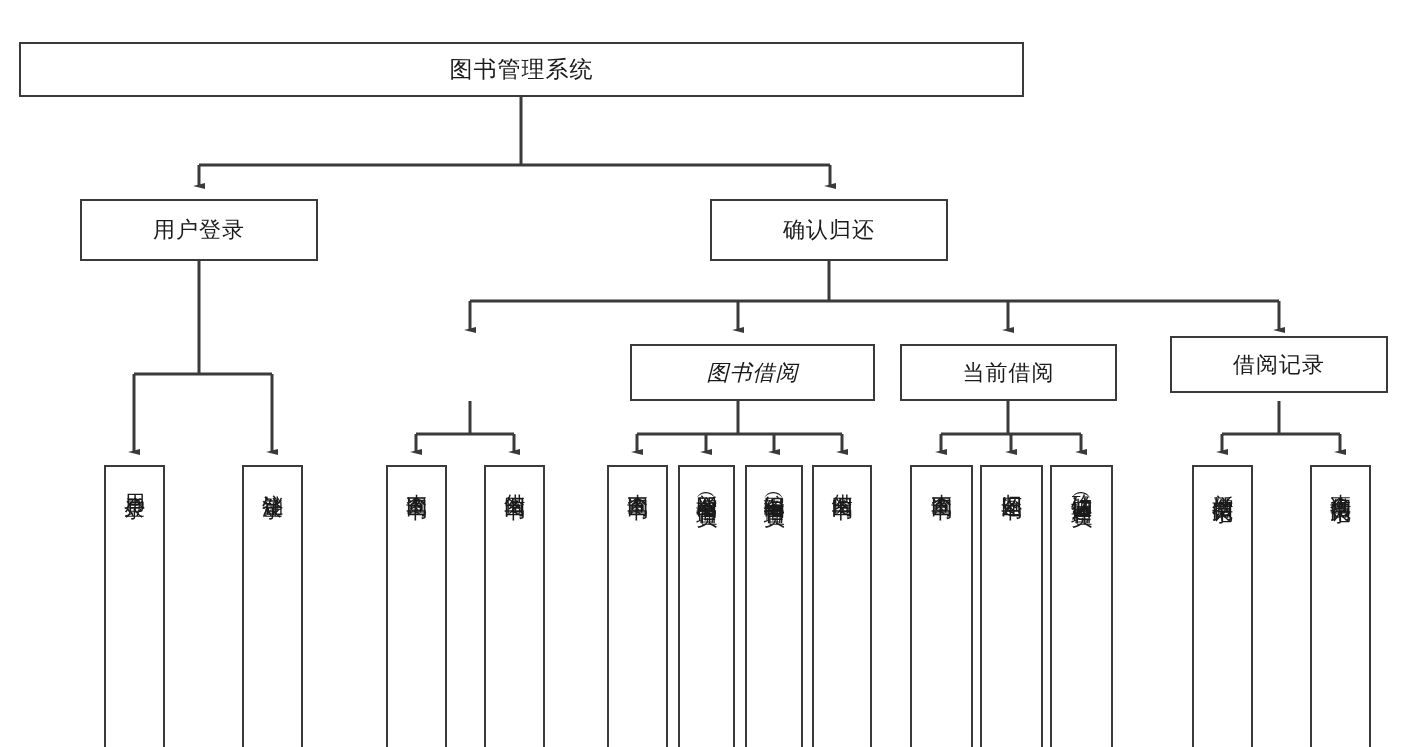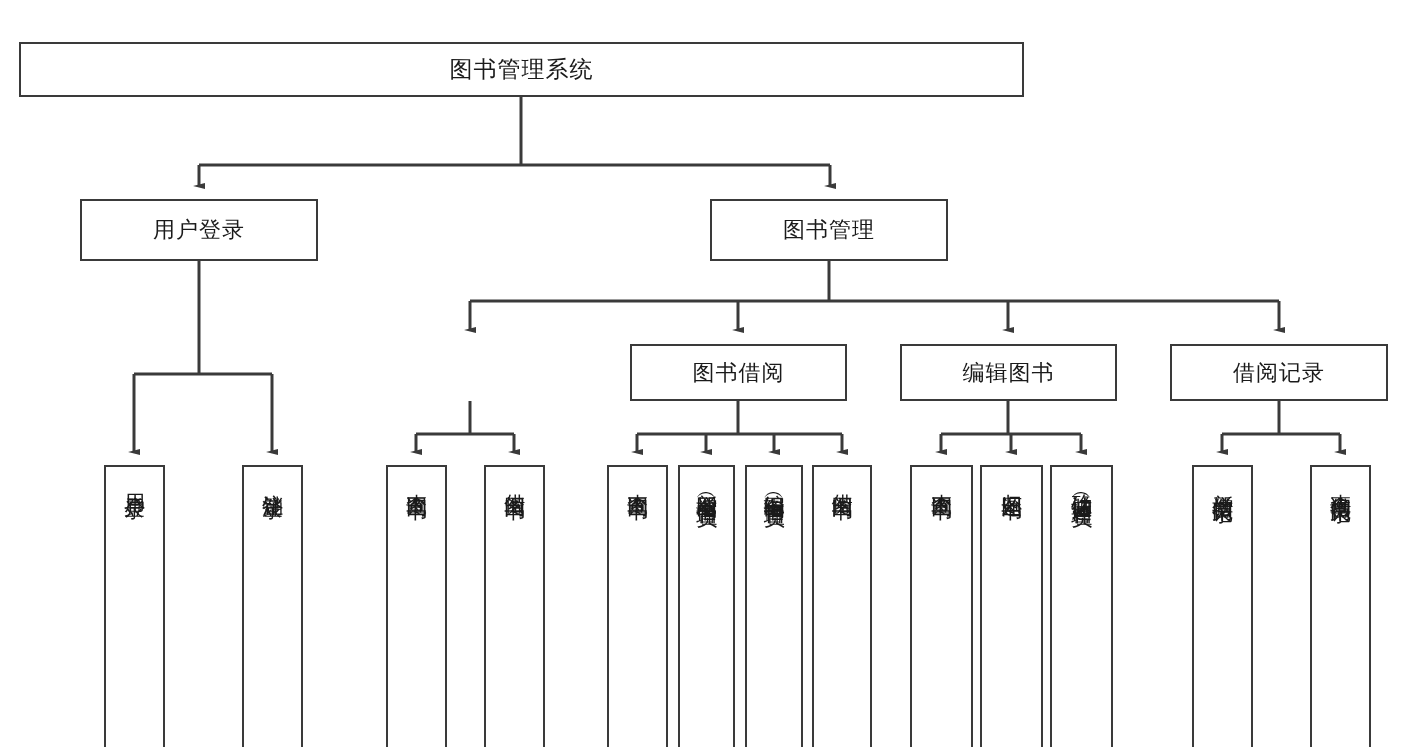--- a/index.html
+++ b/index.html
@@ -122,30 +122,30 @@
   </svg>
 
   <div class="node h root" style="left:19px; top:14px; width:1005px; height:55px;">
     <span>图书管理系统</span>
   </div>
 
   <div class="node h" style="left:80px; top:171px; width:238px; height:62px;">
     <span>用户登录</span>
   </div>
   <div class="node h" style="left:710px; top:171px; width:238px; height:62px;">
-    <span>图书管理</span>
+    <span>确认归还</span>
   </div>
 
-  <div class="node h" style="left:630px; top:316px; width:217px; height:57px;">
+  <div class="node h" style="left:630px; top:316px; width:245px; height:57px;font-style:italic;">
     <span>图书借阅</span>
   </div>
   <div class="node h" style="left:900px; top:316px; width:217px; height:57px;">
-    <span>编辑图书</span>
+    <span>当前借阅</span>
   </div>
-  <div class="node h" style="left:1170px; top:316px; width:218px; height:57px;">
+  <div class="node h" style="left:1170px; top:308px; width:218px; height:57px;">
     <span>借阅记录</span>
   </div>
 
   <div class="node v" style="left:104px; top:437px; width:61px; height:296px;">
     <span class="vtext">用户登录</span>
   </div>
   <div class="node v" style="left:242px; top:437px; width:61px; height:296px;">
     <span class="vtext">注销登录</span>
   </div>
   <div class="node v" style="left:386px; top:437px; width:61px; height:296px;">

